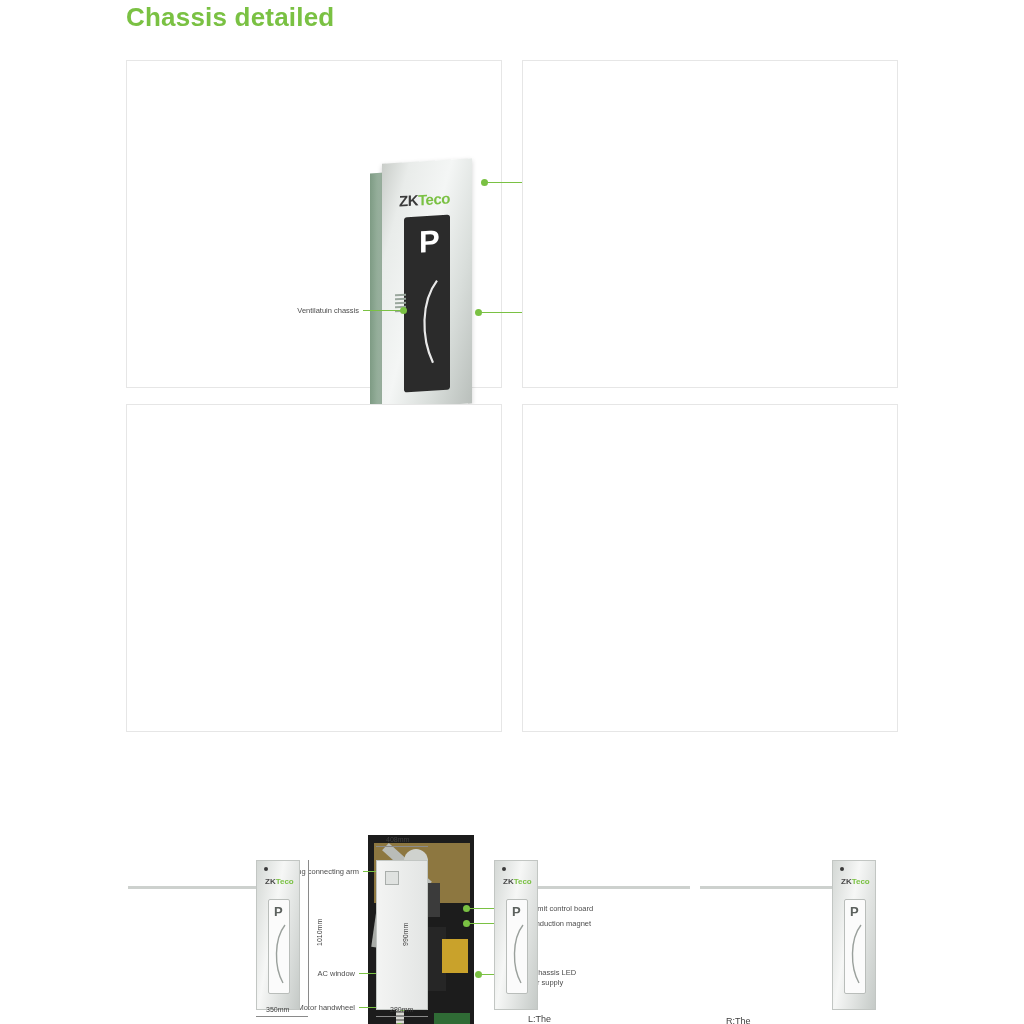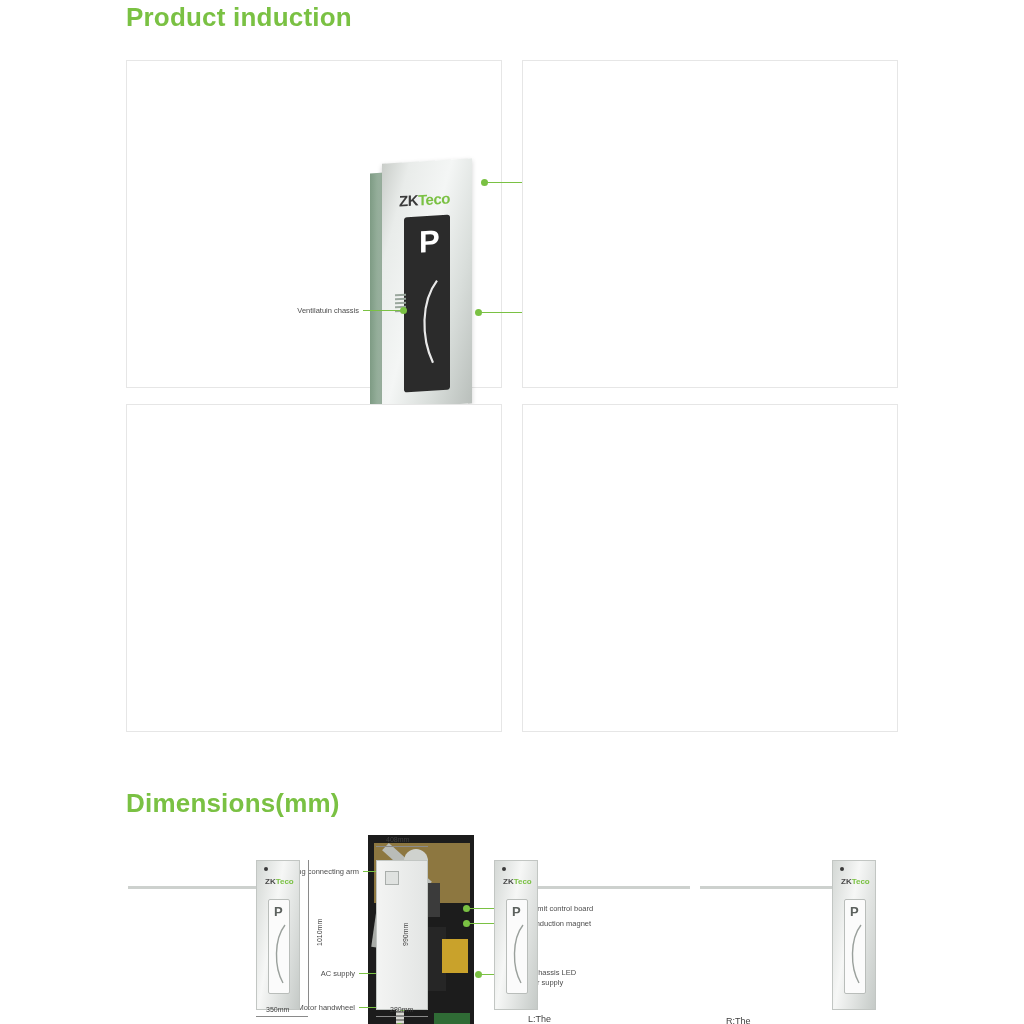--- a/index.html
+++ b/index.html
@@ -188,21 +188,21 @@
   .side-box .knob {
     position: absolute; left: 8px; top: 10px; width: 14px; height: 14px;
     border: 1px solid #a9aeab; background: #dfe2e0;
   }
 </style>
 </head>
 <body>
 
 <div class="page">
 
-  <h1 class="section-title" id="title-product">Product induction</h1>
+  <h1 class="section-title" id="title-product">Chassis detailed</h1>
 
   <div class="panel" id="panel-1">
     <div class="cab-side"></div>
     <div class="cab-photo"></div>
     <div class="cab-logo">
       <span>ZK</span><span class="grn">Teco</span>
     </div>
     <div class="cab-window"></div>
     <div class="cab-p">P</div>
     <svg class="cab-wave" viewBox="0 0 24 86">
@@ -256,21 +256,21 @@
       <div class="green-pcb" style="left:66px; top:178px; width:36px; height:74px;"></div>
 
     </div>
 
     <div class="dot" style="left:272px; top:463px;"></div>
     <div class="leader" style="left:236px; top:466px; width:38px;"></div>
     <div class="callout-label left" style="left:134px; top:462px; width:98px;">Spring connecting arm</div>
 
     <div class="dot" style="left:272px; top:565px;"></div>
     <div class="leader" style="left:232px; top:568px; width:42px;"></div>
-    <div class="callout-label left" style="left:150px; top:564px; width:78px;">AC supply</div>
+    <div class="callout-label left" style="left:150px; top:564px; width:78px;">AC window</div>
 
     <div class="dot" style="left:272px; top:599px;"></div>
     <div class="leader" style="left:232px; top:602px; width:42px;"></div>
     <div class="callout-label left" style="left:146px; top:598px; width:82px;">Motor handwheel</div>
 
     <div class="dot" style="left:269px; top:618px;"></div>
 
     <div class="callout-label left" style="left:168px; top:617px; width:58px;">Spring</div>
 
     <div class="dot" style="left:336px; top:500px;"></div>
@@ -309,21 +309,20 @@
 
     
     
     
 
     
     
     
   </div>
 
-  <h1 class="section-title" id="title-dimensions">Dimensions(mm)</h1>
 
   <div class="dim-fig">
     <div class="boom" style="left:128px; top:886px; width:128px;"></div>
     <div class="dim-cab" style="left:256px; top:860px;">
       <div class="led"></div>
       <div class="logo">ZK<span class="grn">Teco</span></div>
       <div class="win"></div>
       <div class="p">P</div>
       <svg style="position:absolute;left:14px;top:62px;width:18px;height:62px" viewBox="0 0 18 62">
         <path d="M14 2 C3 16, 3 44, 12 60" stroke="#9aa09c" stroke-width="1.4" fill="none"></path>

